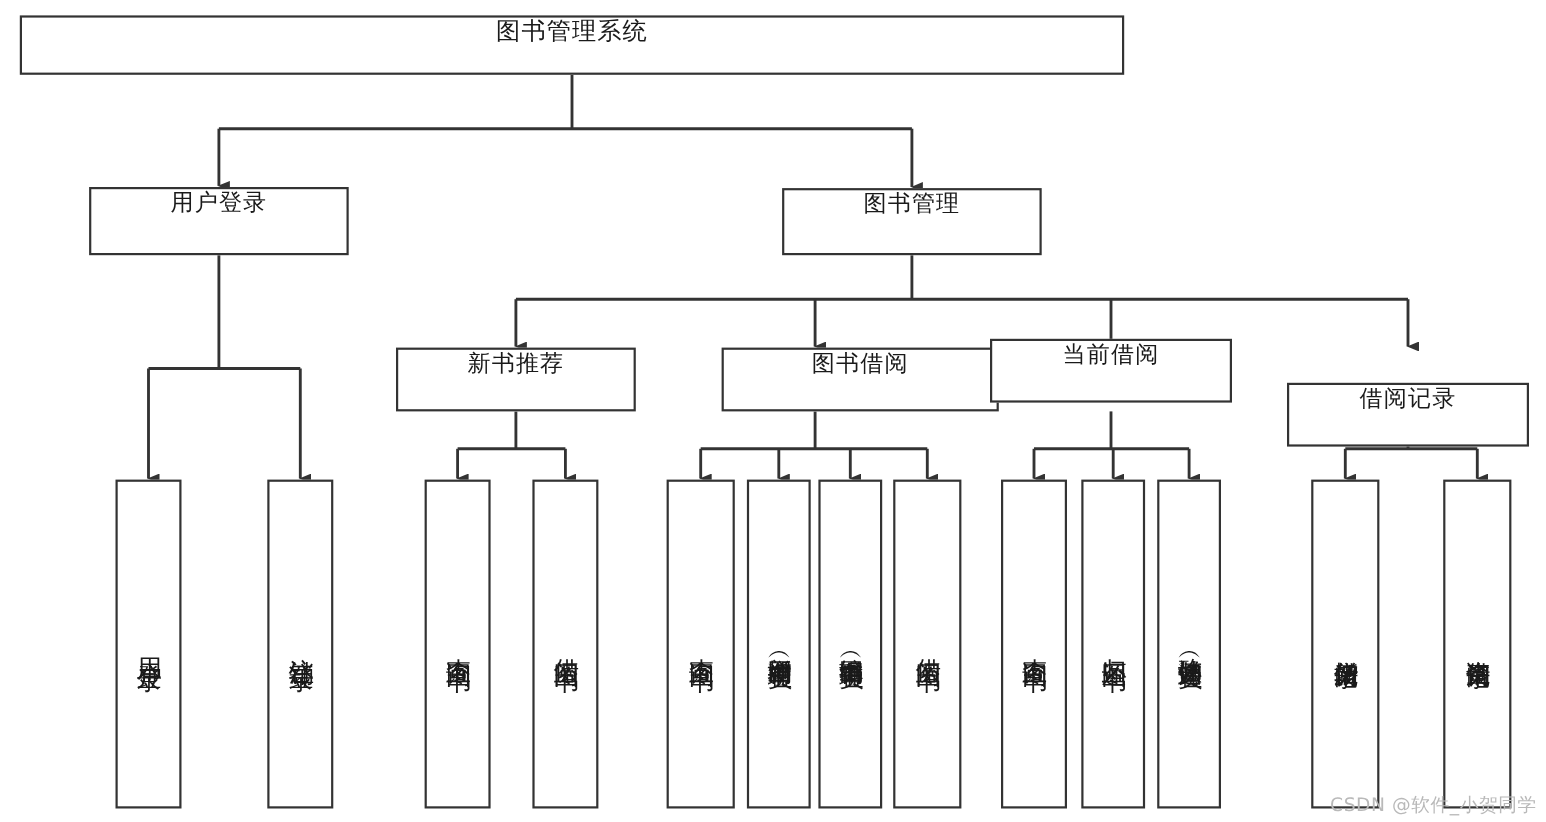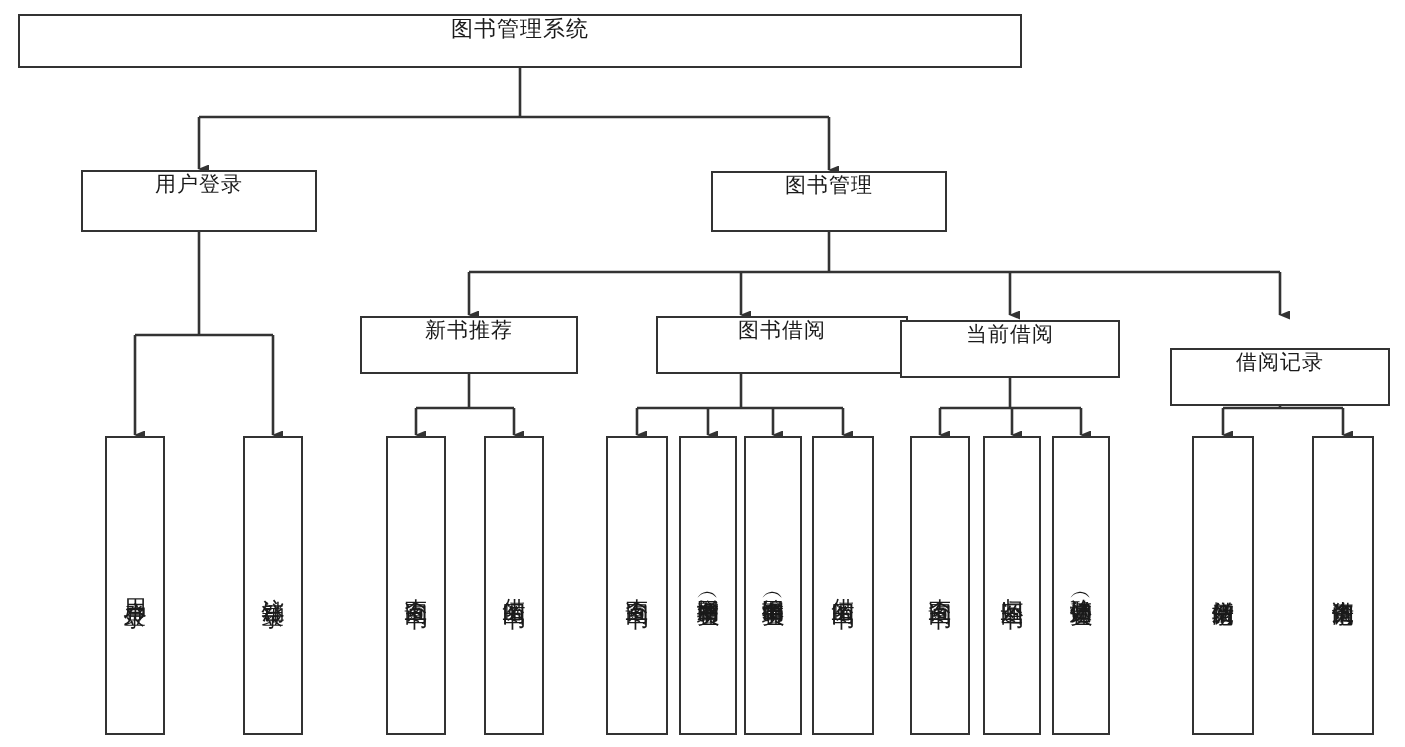--- a/index.html
+++ b/index.html
@@ -137,21 +137,21 @@
       </div>
       <div class="node h" style="left: 711px; top: 171px; width: 236px; height: 61px;">
         <span class="label">图书管理</span>
       </div>
       <div class="node h" style="left: 360px; top: 316px; width: 218px; height: 58px;">
         <span class="label">新书推荐</span>
       </div>
       <div class="node h" style="left: 632px; top: 316px; width: 252px; height: 58px; margin-left: 24px;">
         <span class="label">图书借阅</span>
       </div>
-      <div class="node h" style="left: 900px; top: 320px; width: 220px; height: 58px;">
+      <div class="node h" style="left: 900px; top: 308px; width: 220px; height: 58px;">
         <span class="label">当前借阅</span>
       </div>
       <div class="node h" style="left: 1170px; top: 316px; width: 220px; height: 58px; margin-top: 32px;">
         <span class="label">借阅记录</span>
       </div>
       <div class="node v" style="left: 105px; top: 436px; width: 60px; height: 299px;">
         <span class="label">用户登录</span>
       </div>
       <div class="node v" style="left: 243px; top: 436px; width: 60px; height: 299px;">
         <span class="label">注销登录</span>
@@ -184,13 +184,14 @@
         <span class="label">确认归还（管理员）</span>
       </div>
       <div class="node v tall" style="left: 1192px; top: 436px; width: 62px; height: 299px;">
         <span class="label">新增借阅记录</span>
       </div>
       <div class="node v tall" style="left: 1312px; top: 436px; width: 62px; height: 299px;">
         <span class="label">查询借阅记录</span>
       </div>
     </div>
 
+  <div class="watermark">CSDN @软件_小贺同学</div>
 </div>
 
 </body></html>

